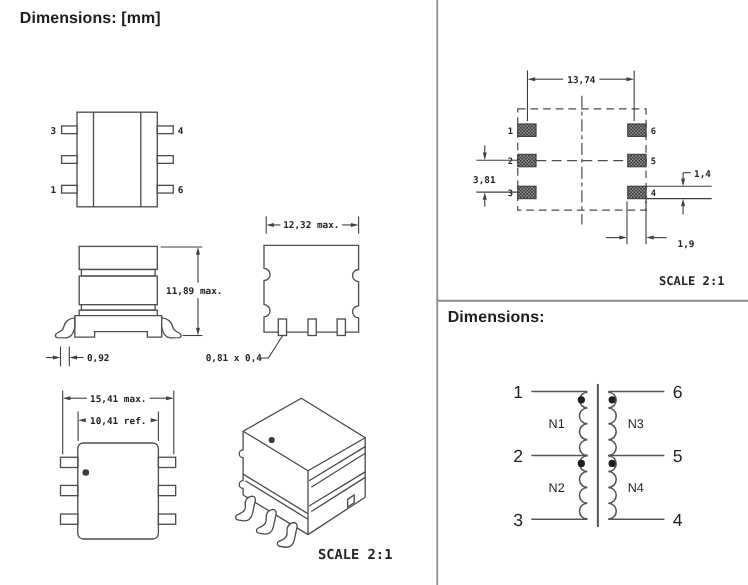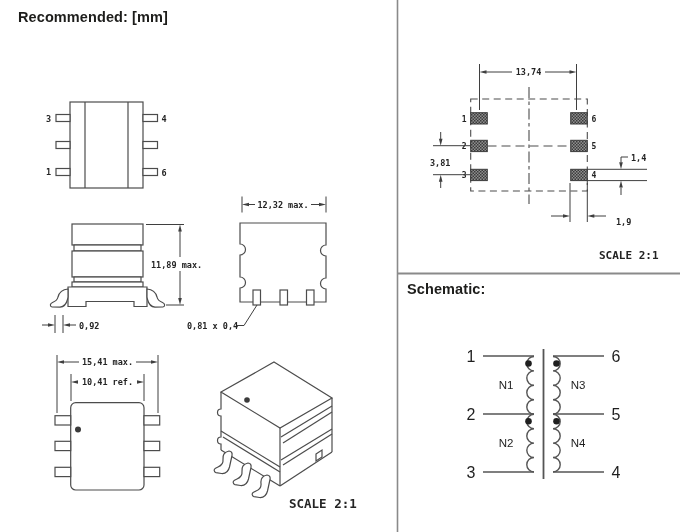--- a/index.html
+++ b/index.html
@@ -19,22 +19,22 @@
   svg .scale2{font-family:"DejaVu Sans Mono",monospace;font-weight:bold;font-size:11px;}
   svg .pinnum{font-family:"Liberation Sans",sans-serif;font-size:16px;fill:#1f1f1f;}
   svg .wname{font-family:"Liberation Sans",sans-serif;font-size:11.5px;fill:#1f1f1f;}
   svg .sch{stroke:#555555;stroke-width:1.4;fill:none;}
 </style>
 </head>
 <body>
 
 <div class="page">
 
-  <div class="hdr" style="left:18px;top:9px;">Recommended: [mm]</div>
-  <div class="hdr" style="left:407px;top:281px;">Schematic:</div>
+  <div class="hdr" style="left:18px;top:9px;">Dimensions: [mm]</div>
+  <div class="hdr" style="left:407px;top:281px;">Dimensions:</div>
 
   <svg width="680" height="532" viewBox="0 0 680 532">
     <defs>
       <pattern id="hatch" width="3" height="3" patternUnits="userSpaceOnUse">
         <rect width="3" height="3" fill="#8f8f8f"></rect>
         <rect width="1.5" height="1.5" fill="#3b3b3b"></rect>
         <rect x="1.5" y="1.5" width="1.5" height="1.5" fill="#3b3b3b"></rect>
       </pattern>
     </defs>
 

